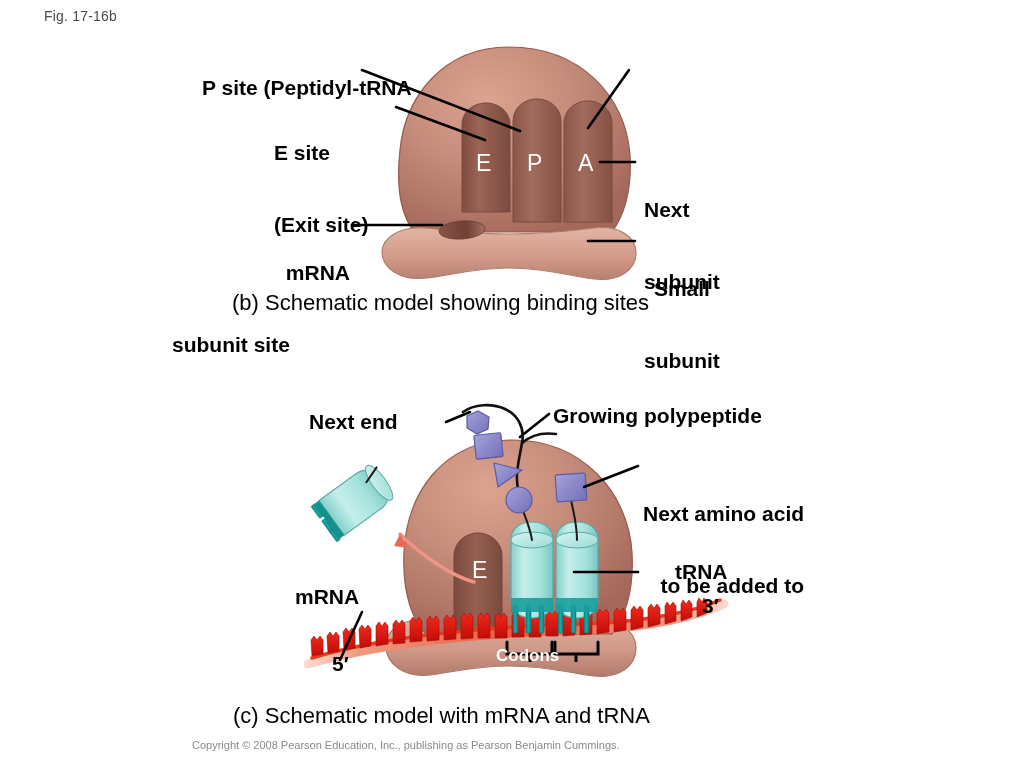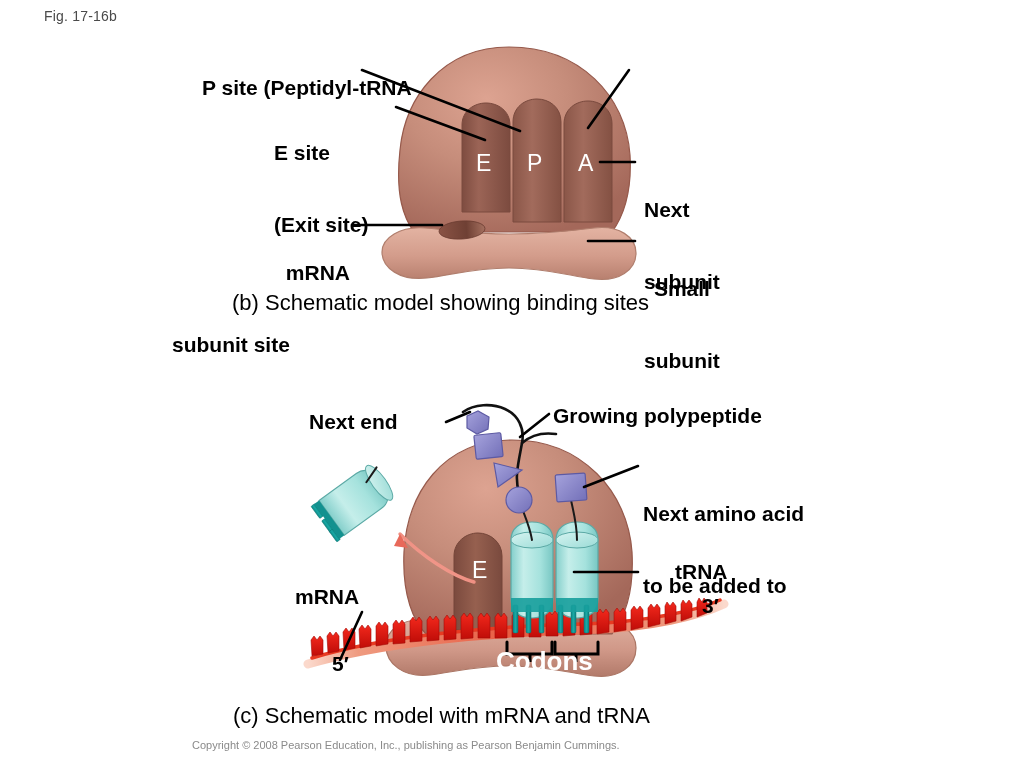--- a/index.html
+++ b/index.html
@@ -71,21 +71,21 @@
     font-family: "Liberation Sans", sans-serif;
     font-weight: bold;
     font-size: 21px;
     color: #000000;
     white-space: pre;
   }
   .codons-text {
     position: absolute;
     font-family: "Liberation Sans", sans-serif;
     font-weight: bold;
-    font-size: 26px;
+    font-size: 17px;
     color: #ffffff;
     white-space: pre;
   }
   svg { display: block; }
   .svg-layer {
     position: absolute;
     left: 0; top: 0;
     width: 1024px;
     height: 768px;
     pointer-events: none;
@@ -395,21 +395,21 @@
       <line x1="616" y1="466" x2="562" y2="487"></line>
       <line x1="616" y1="572" x2="552" y2="572"></line>
       <line x1="340" y1="612" x2="318" y2="660"></line>
     </g>
   </svg>
 
   <div class="lbl" style="left:287px; top:410px;">Next end</div>
 
   <div class="lbl" style="left:531px; top:404px;">Growing polypeptide</div>
 
-  <div class="lbl" style="left:621px; top:454px;">
+  <div class="lbl" style="left:621px; top:454px;text-align:right;">
     <div>Next amino acid</div>
     <div>to be added to</div>
   </div>
 
   <div class="lbl" style="left:653px; top:560px;">tRNA</div>
 
   <div class="lbl" style="left:273px; top:585px;">mRNA</div>
 
   <div class="prime" style="left:310px; top:652px;">5′</div>
 

